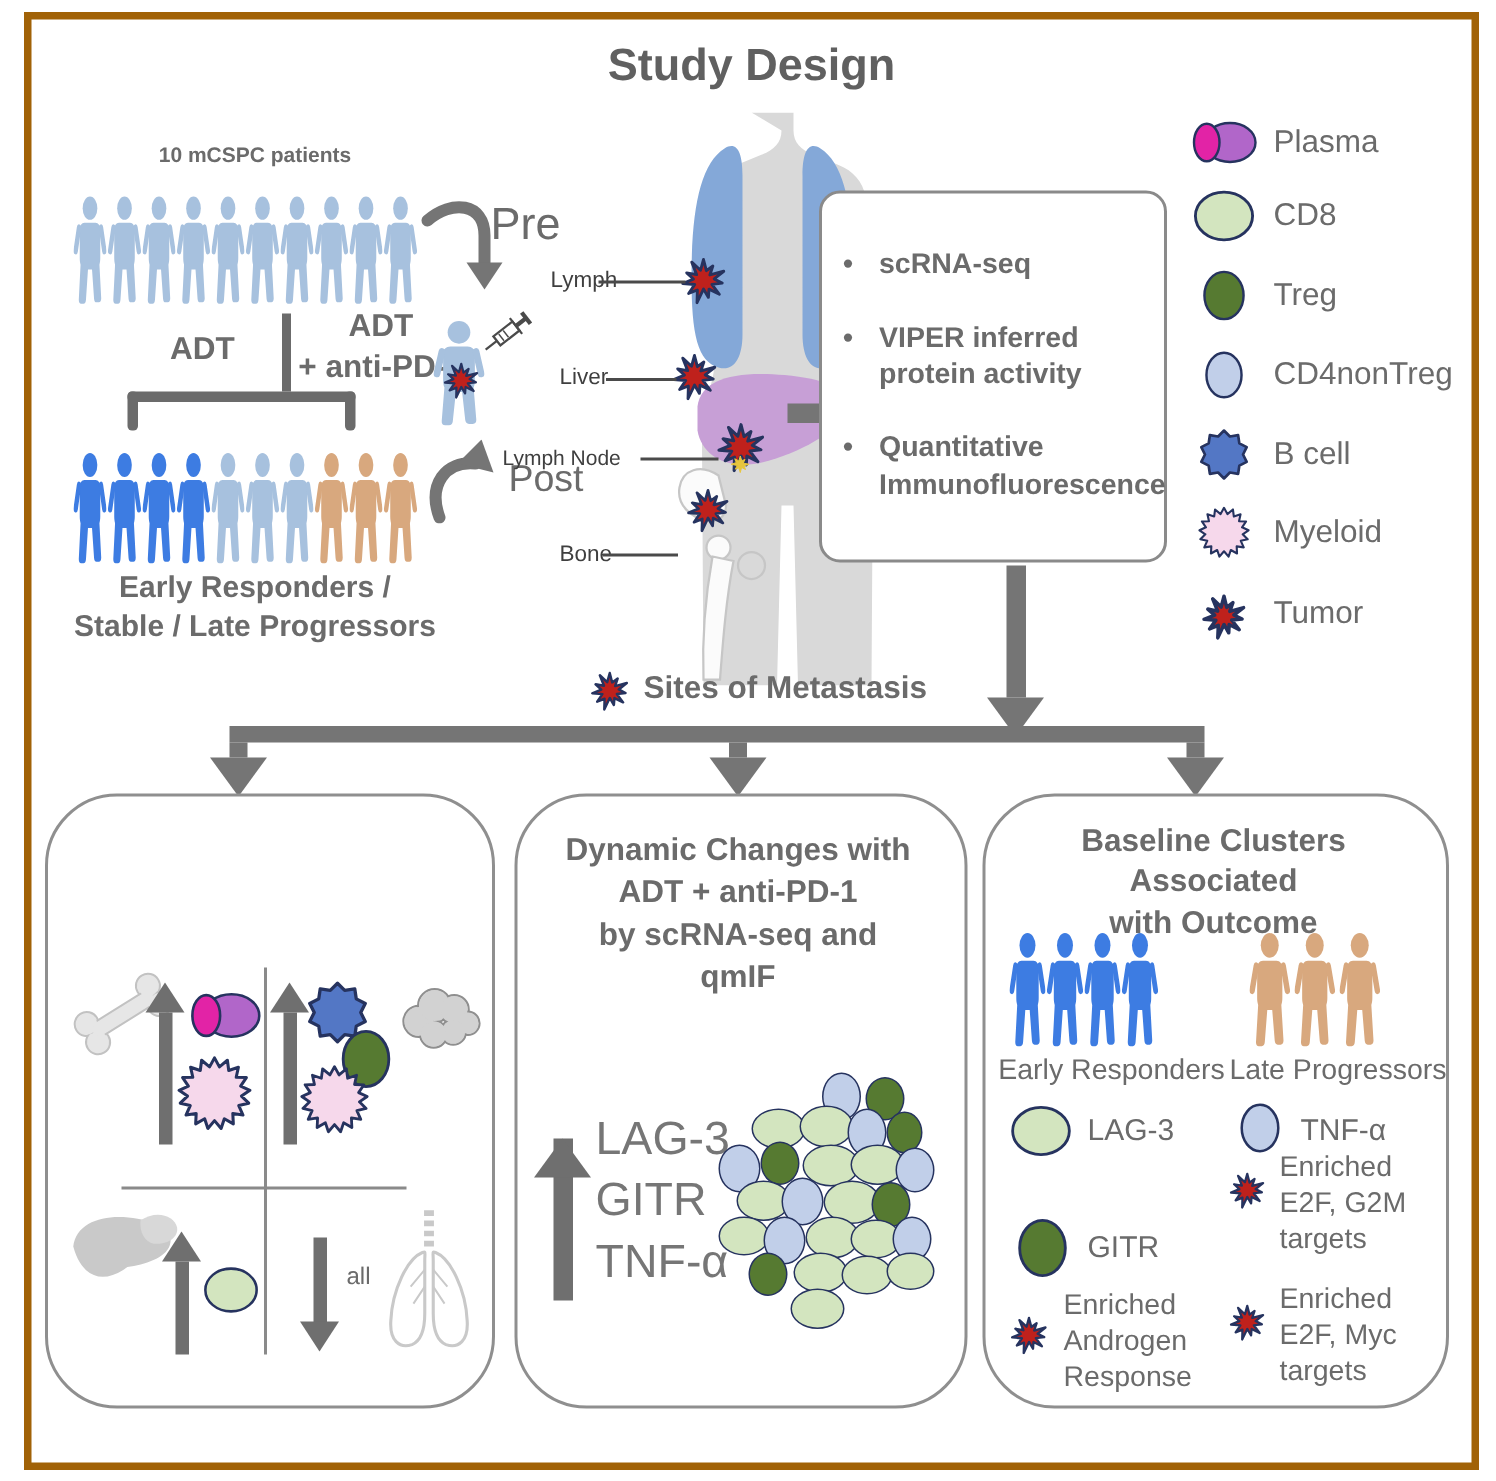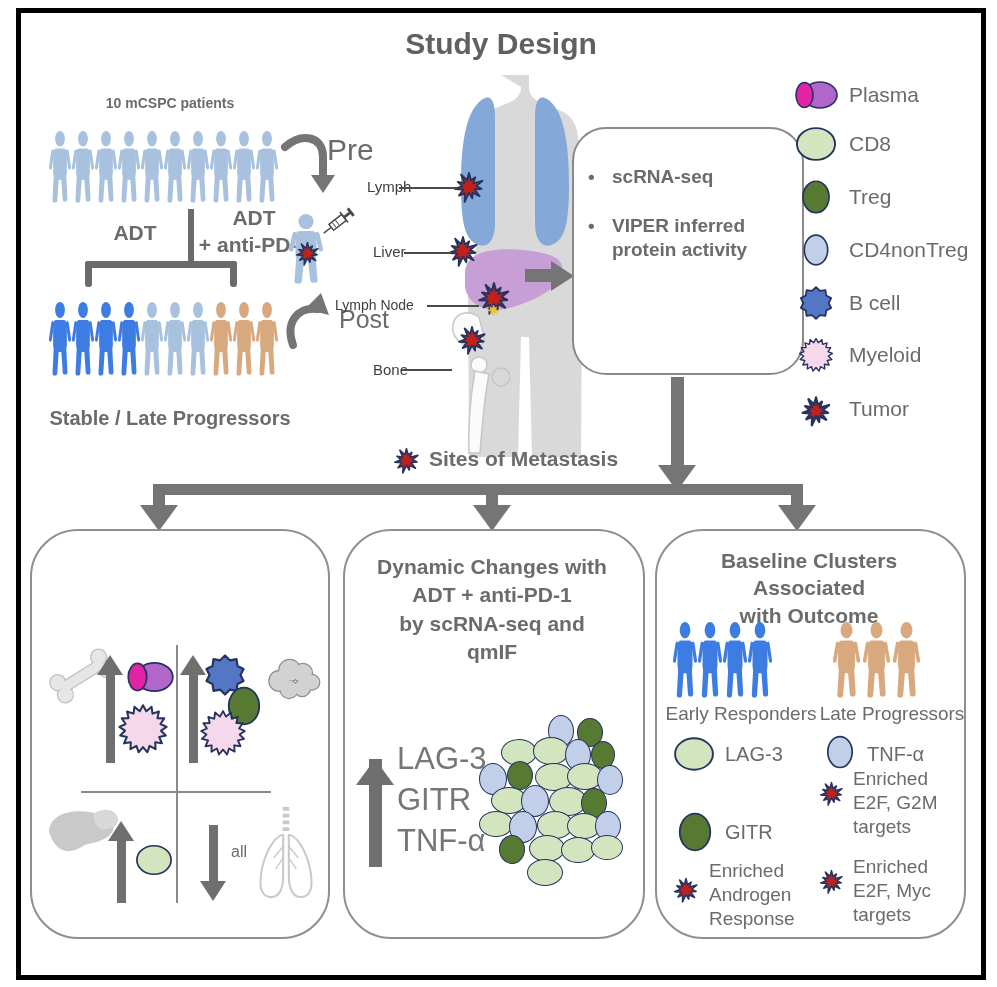--- a/index.html
+++ b/index.html
@@ -1,18 +1,18 @@
 <!DOCTYPE html>
 <html><head>
 <meta charset="utf-8">
 <style>
   html,body{margin:0;padding:0;background:#ffffff;}
   body{width:997px;height:987px;position:relative;font-family:"Liberation Sans",sans-serif;overflow:hidden;}
   .abs{position:absolute;}
-  .frame{position:absolute;left:16px;top:8px;width:960px;height:962px;border:5px solid #000000;background:#ffffff;text-decoration:underline;}
+  .frame{position:absolute;left:16px;top:8px;width:960px;height:962px;border:5px solid #a16207;background:#ffffff;text-decoration:underline;}
   .gtxt{color:#6b6b6b;}
   .b{font-weight:bold;}
   .ctr{text-align:center;}
   .prelines{white-space:pre-line;}
   .panel{position:absolute;border:2px solid #8f8f8f;border-radius:48px;background:#ffffff;}
   .box{position:absolute;border:2px solid #8a8a8a;border-radius:34px;background:#ffffff;}
   .stem{position:absolute;background:#757575;}
   .head-up{position:absolute;width:0;height:0;border-left:13px solid transparent;border-right:13px solid transparent;border-bottom:20px solid #757575;}
   .head-down{position:absolute;width:0;height:0;border-left:13px solid transparent;border-right:13px solid transparent;border-top:20px solid #757575;}
   .head-right{position:absolute;width:0;height:0;border-top:15px solid transparent;border-bottom:15px solid transparent;border-left:23px solid #757575;}
@@ -263,20 +263,21 @@
     </div>
 
   <div class="abs" style="left:262px;top:280px;width:56px;height:56px;">
     <svg width="100%" height="100%" viewBox="0 0 56 56">
       <path d="M10,52 C2,30 14,14 34,16" fill="none" stroke="#757575" stroke-width="8" stroke-linecap="round"></path>
       <polygon points="22,16 46,22 38,0" fill="#757575"></polygon>
     </svg>
   </div>
   <div class="abs gtxt" style="left:318px;top:292px;font-size:25px;">Post</div>
 
+  <div class="abs gtxt b ctr" style="left:14px;top:368px;width:270px;font-size:20px;">Early Responders /</div>
   <div class="abs gtxt b ctr" style="left:14px;top:394px;width:270px;font-size:20px;">Stable / Late Progressors</div>
 
   <div class="abs" style="left:268px;top:200px;width:34px;height:72px;">
       <svg width="34" height="72" viewBox="0 0 36 76" preserveAspectRatio="none" style="display:block;">
     <g fill="#a7c1de">
       <circle cx="18" cy="9" r="8"></circle>
       <path d="M12,19 h12 c3.2,0 5.2,2 5.2,5.2 v19 c0,1.8 -0.3,3 -0.9,4.6 l1.9,22.6 c0.2,1.9 -0.8,3.1 -2.5,3.1 h-2.6 c-1.6,0 -2.5,-1 -2.7,-2.7 L20.2,51 h-4.4 l-2.2,20.8 c-0.2,1.7 -1.1,2.7 -2.7,2.7 H8.3 c-1.7,0 -2.7,-1.2 -2.5,-3.1 L7.7,47.8 c-0.6,-1.6 -0.9,-2.8 -0.9,-4.6 v-19 C6.8,21 8.8,19 12,19 z"></path>
       <rect x="4" y="20.5" width="4.8" height="21" rx="2.4" transform="rotate(13 8 21)"></rect>
       <rect x="27.2" y="20.5" width="4.8" height="21" rx="2.4" transform="rotate(-13 28 21)"></rect>
     </g>
@@ -337,24 +338,25 @@
   <div class="sitelabel" style="left:314px;top:284px;font-size:14px;">Lymph Node</div>
   <div class="line" style="left:406px;top:292px;width:52px;height:2px;"></div>
   <div class="sitelabel" style="left:352px;top:348px;">Bone</div>
   <div class="line" style="left:381px;top:356px;width:50px;height:2px;"></div>
 
   <div>
     <div class="stem" style="left:504px;top:256px;width:26px;height:13px;"></div>
     <div class="head-right" style="left:530px;top:248px;"></div>
   </div>
 
-  <div class="box" style="left:551px;top:114px;width:228px;height:244px;">
+  <div class="box" style="left:525px;top:114px;width:228px;height:244px;border-radius:14px;">
     <ul class="bullets" style="margin:36px 14px 0 8px;">
       <li>scRNA-seq</li>
       <li>VIPER inferred protein activity</li>
+      <li>Quantitative Immunofluorescence</li>
     </ul>
   </div>
 
   <div>
     <div class="stem" style="left:650px;top:364px;width:13px;height:88px;"></div>
     <div class="bighead-down" style="left:637px;top:452px;"></div>
   </div>
 
   <div>
     <div class="legend-row" style="left:772px;top:64px;">

